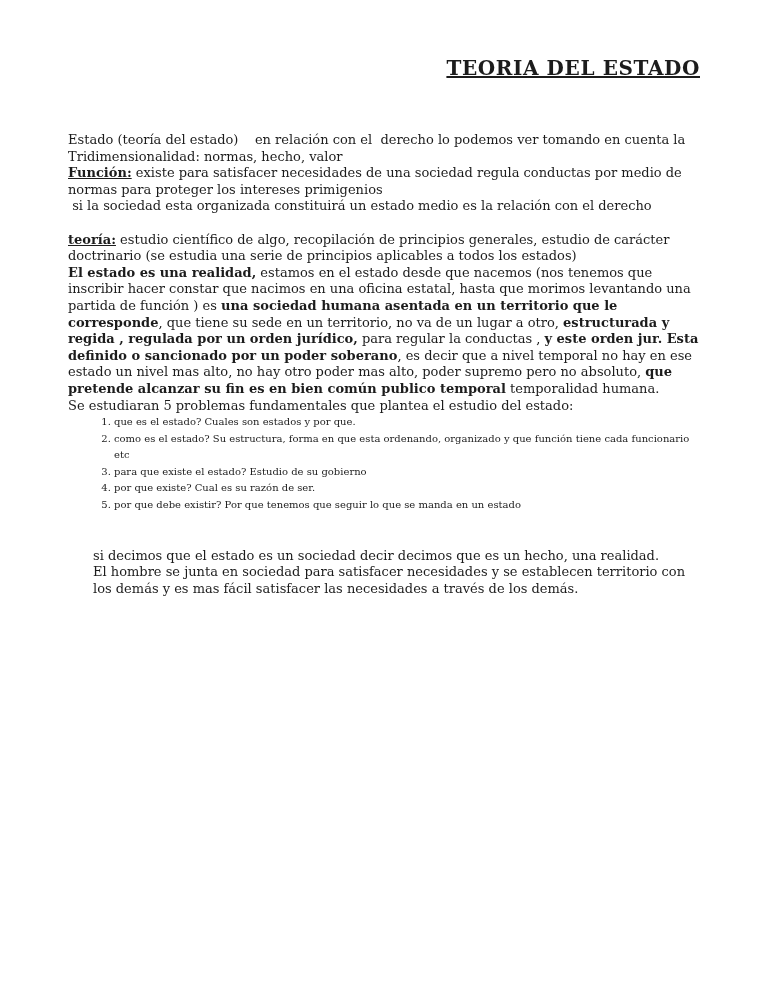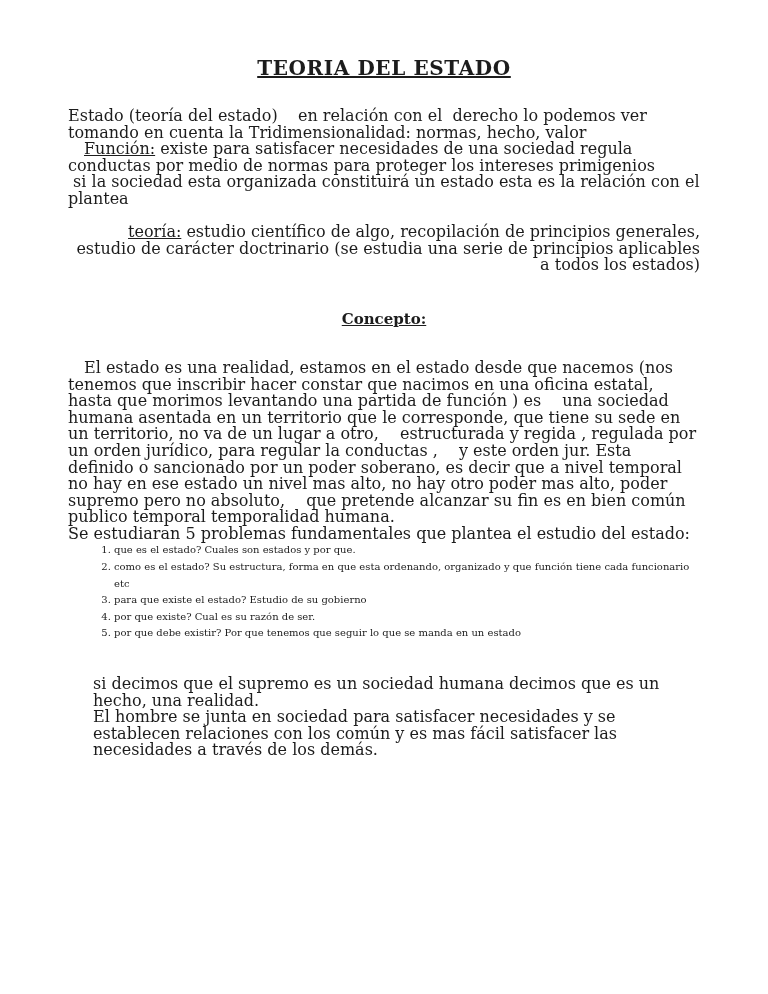--- a/index.html
+++ b/index.html
@@ -12,81 +12,80 @@
     font-family: "DejaVu Serif", serif;
     overflow: hidden;
   }
   .page {
     width: 768px;
     height: 994px;
     padding: 56px 68px 40px 68px;
     background: #ffffff;
   }
   .title {
-    margin: 0 0 28px 0;
-    text-align: center;
+    margin: 0 0 52px 0;
+    text-align: right;
     font-size: 20px;
     font-weight: bold;
     text-decoration: underline;
     letter-spacing: 0.6px;
   }
   .heading {
     margin: 36px 0 32px 0;
     text-align: center;
     font-size: 15px;
     font-weight: bold;
     text-decoration: underline;
   }
   .para {
     margin: 0;
-    font-size: 16px;
+    font-size: 13px;
     line-height: 16.6px;
     white-space: pre-wrap;
   }
-  .gap { margin-top: 16.6px; text-align: right; }
+  .gap { margin-top: 16.6px; }
   .gap-sm { }
-  .b { font-weight: normal; margin-left: 16px; }
+  .b { font-weight: bold; }
   .u { text-decoration: underline; }
   ol.problems-list {
     margin: 0;
     padding-left: 46px;
     font-size: 10px;
     line-height: 16.6px;
   }
   .closing-block {
     margin: 34px 0 0 25px;
   }
 </style>
 </head>
 <body>
 
 <div class="page">
 
   <h1 class="title">TEORIA DEL ESTADO</h1>
 
   <p class="para"><span>Estado (teoría del estado)    en relación con el  derecho lo podemos ver tomando en cuenta la Tridimensionalidad: normas, hecho, valor</span></p>
   <p class="para"><span class="b u">Función:</span><span> existe para satisfacer necesidades de una sociedad regula conductas por medio de normas para proteger los intereses primigenios</span></p>
-  <p class="para"><span> si la sociedad esta organizada constituirá un estado esta es la relación con el plantea</span></p>
+  <p class="para"><span> si la sociedad esta organizada constituirá un estado medio es la relación con el derecho</span></p>
 
   <p class="para gap"><span class="b u">teoría:</span><span> estudio científico de algo, recopilación de principios generales, estudio de carácter doctrinario (se estudia una serie de principios aplicables a todos los estados)</span></p>
 
 
 
-  <h2 class="heading">Concepto:</h2>
 
   <p class="para"><span class="b">El estado es una realidad,</span><span> estamos en el estado desde que nacemos (nos tenemos que inscribir hacer constar que nacimos en una oficina estatal, hasta que morimos levantando una partida de función ) es </span><span class="b">una sociedad humana asentada en un territorio que le corresponde</span><span>, que tiene su sede en un territorio, no va de un lugar a otro, </span><span class="b">estructurada y regida , regulada por un orden jurídico,</span><span> para regular la conductas , </span><span class="b">y este orden jur. Esta definido o sancionado por un poder soberano</span><span>, es decir que a nivel temporal no hay en ese estado un nivel mas alto, no hay otro poder mas alto, poder supremo pero no absoluto, </span><span class="b">que pretende alcanzar su fin es en bien común publico temporal</span><span> temporalidad humana.</span></p>
 
   <p class="para gap-sm"><span>Se estudiaran 5 problemas fundamentales que plantea el estudio del estado:</span></p>
 
   <ol class="problems-list">
       <li>que es el estado? Cuales son estados y por que.</li>
       <li>como es el estado? Su estructura, forma en que esta ordenando, organizado y que función tiene cada funcionario etc</li>
       <li>para que existe el estado? Estudio de su gobierno</li>
       <li>por que existe? Cual es su razón de ser.</li>
       <li>por que debe existir? Por que tenemos que seguir lo que se manda en un estado</li>
     </ol>
 
   <div class="closing-block">
-    <p class="para"><span>si decimos que el supremo es un sociedad humana decimos que es un hecho, una realidad.</span></p>
-    <p class="para"><span>El hombre se junta en sociedad para satisfacer necesidades y se establecen relaciones con los común y es mas fácil satisfacer las necesidades a través de los demás.</span></p>
+    <p class="para"><span>si decimos que el estado es un sociedad decir decimos que es un hecho, una realidad.</span></p>
+    <p class="para"><span>El hombre se junta en sociedad para satisfacer necesidades y se establecen territorio con los demás y es mas fácil satisfacer las necesidades a través de los demás.</span></p>
   </div>
 
 </div>
 
 </body></html>

